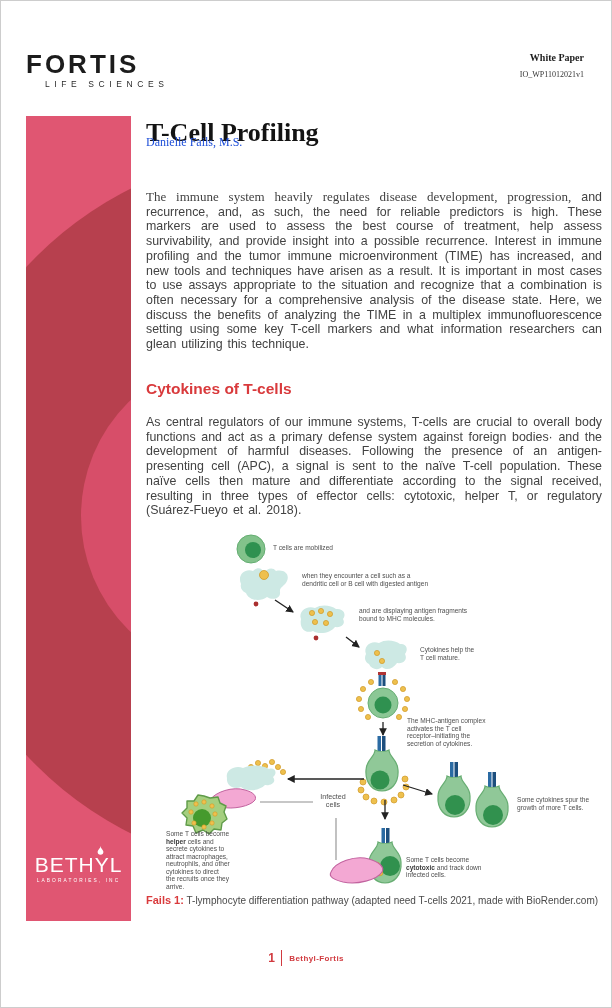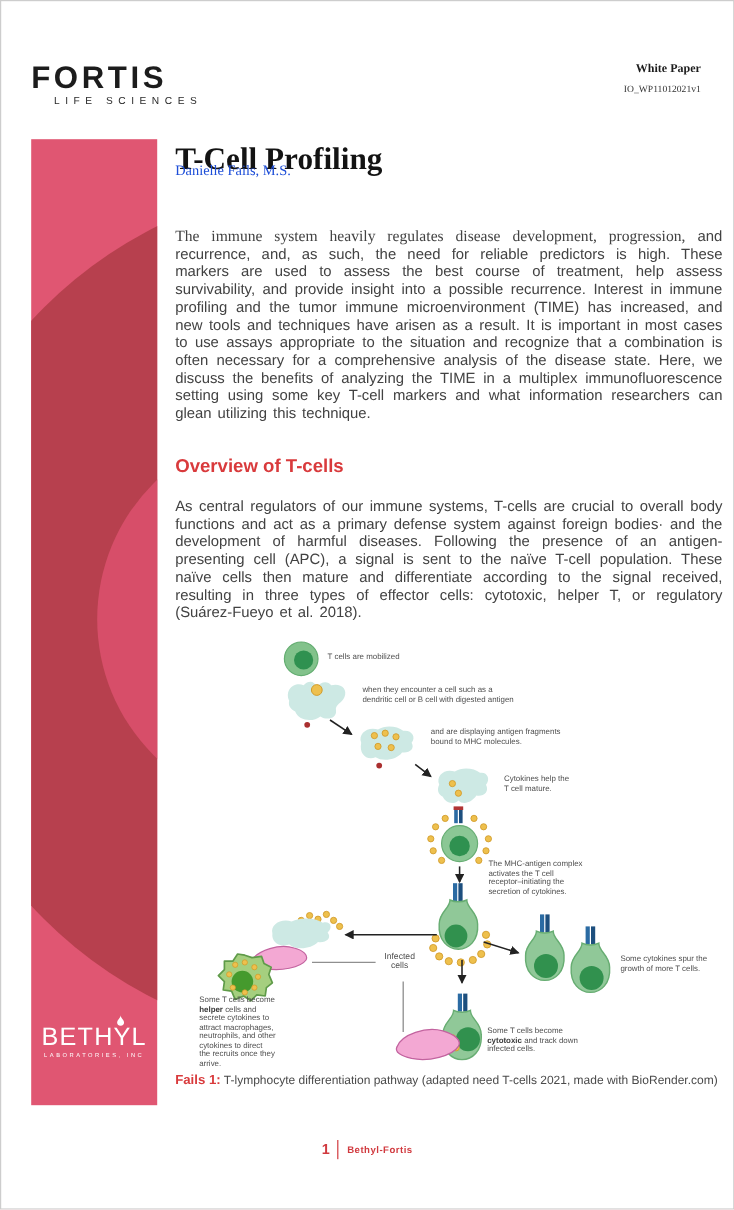--- a/index.html
+++ b/index.html
@@ -70,21 +70,21 @@
             <path d="M3.5 0 C3.5 2.4 0.6 4 0.6 5.8 a2.9 2.9 0 0 0 5.8 0 C6.4 4 3.5 2.4 3.5 0 Z" fill="#ffffff"></path>
           </svg></span>
       <div class="bethyl-sub">LABORATORIES, INC</div>
     </div>
   </div>
 
   <div class="content">
     <h1 class="title">T-Cell Profiling</h1>
     <div class="author">Danielle Fails, M.S.</div>
     <p class="para para-1"><span class="serif-lead">The immune system heavily regulates disease development, progression,</span> <span>and recurrence, and, as such, the need for reliable predictors is high. These markers are used to assess the best course of treatment, help assess survivability, and provide insight into a possible recurrence. Interest in immune profiling and the tumor immune microenvironment (TIME) has increased, and new tools and techniques have arisen as a result. It is important in most cases to use assays appropriate to the situation and recognize that a combination is often necessary for a comprehensive analysis of the disease state. Here, we discuss the benefits of analyzing the TIME in a multiplex immunofluorescence setting using some key T-cell markers and what information researchers can glean utilizing this technique.</span></p>
-    <h2 class="section-heading">Overview of T-cells</h2>
+    <h2 class="section-heading">Cytokines of T-cells</h2>
     <p class="para para-2">As central regulators of our immune systems, T-cells are crucial to overall body functions and act as a primary defense system against foreign bodies· and the development of harmful diseases. Following the presence of an antigen-presenting cell (APC), a signal is sent to the naïve T-cell population. These naïve cells then mature and differentiate according to the signal received, resulting in three types of effector cells: cytotoxic, helper T, or regulatory (Suárez-Fueyo et al. 2018).</p>
   </div>
 
   <div class="figure">
     <svg width="462" height="360" viewBox="0 0 462 360">
       <defs>
         <marker id="ah" markerWidth="7" markerHeight="7" refX="5.2" refY="3" orient="auto">
           <path d="M0,0 L6,3 L0,6 Z" fill="#222222"></path>
         </marker>
       </defs>

